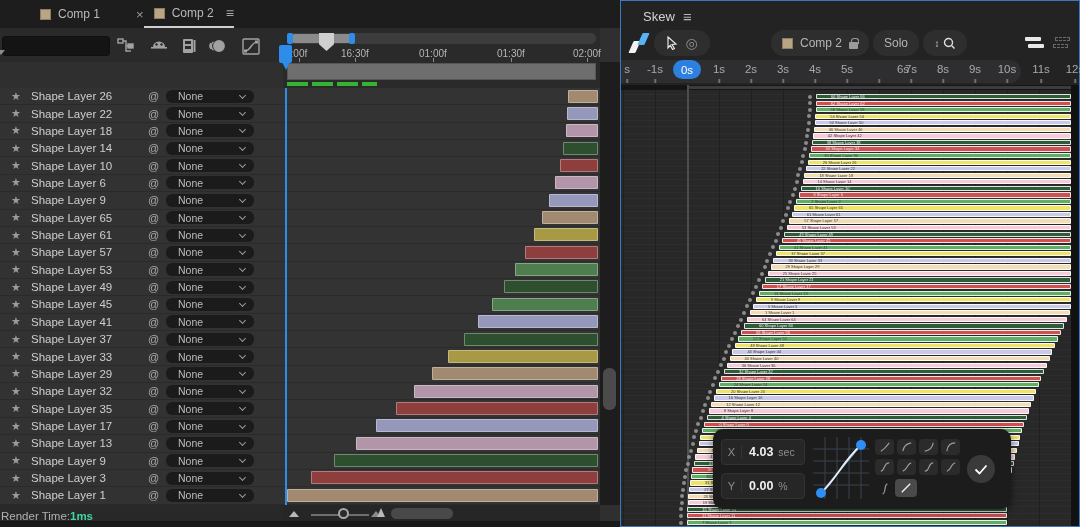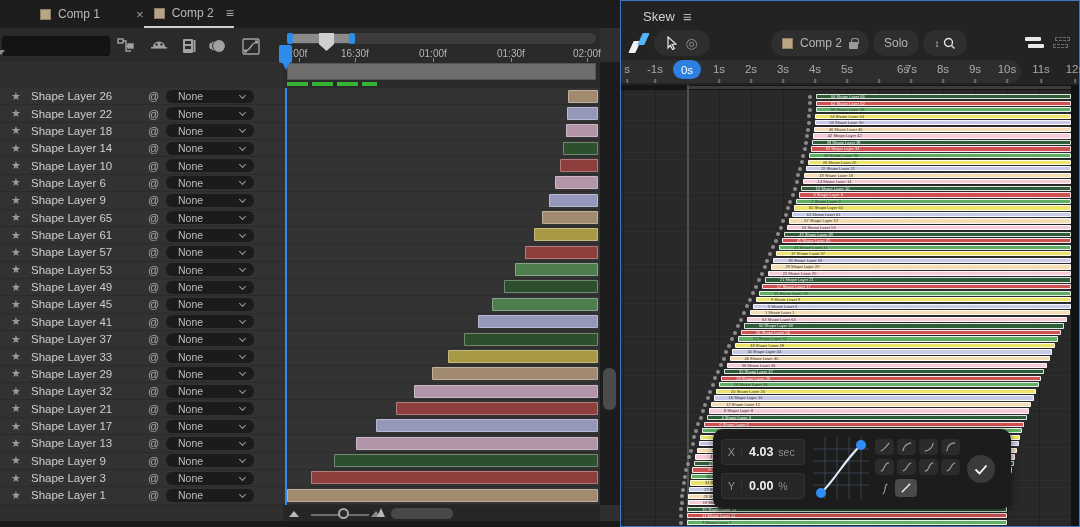--- a/index.html
+++ b/index.html
@@ -380,21 +380,21 @@
         <div class="star">★</div>
         <div class="lname">Shape Layer 32</div>
         <div class="pick">@</div>
         <div class="nonebox">
           <div class="nonelab">None</div>
           <div class="chev"></div>
         </div>
       </div>
       <div class="lp-row">
         <div class="star">★</div>
-        <div class="lname">Shape Layer 21</div>
+        <div class="lname">Shape Layer 35</div>
         <div class="pick">@</div>
         <div class="nonebox">
           <div class="nonelab">None</div>
           <div class="chev"></div>
         </div>
       </div>
       <div class="lp-row">
         <div class="star">★</div>
         <div class="lname">Shape Layer 17</div>
         <div class="pick">@</div>
@@ -520,20 +520,24 @@
   </div>
   <div class="lp-playhead">
     <div class="ph-body"></div>
       <div class="ph-tip"></div>
   </div>
 
   <div class="lp-scroll">
     <div class="lp-scroll-thumb"></div>
   </div>
 
+  <div class="lp-status">
+    <span class="stlab">Render Time:</span>
+    <span class="stval" id="render-time-value" style="color: rgb(63, 214, 160);">1ms</span>
+  </div>
   <div class="lp-zoomrow">
     <div class="mtn-s" style="left:6px"></div>
     <div class="zoom-track"></div>
     <div class="zoom-knob"></div>
     <div class="mtn-s" style="left:88px;border-bottom-color:#8a8a8a"></div>
     <div class="mtn-b1" style="left:94px"></div>
     <div class="hscroll-pill"></div>
   </div>
   <div class="lp-underbar"></div>
 </div>

